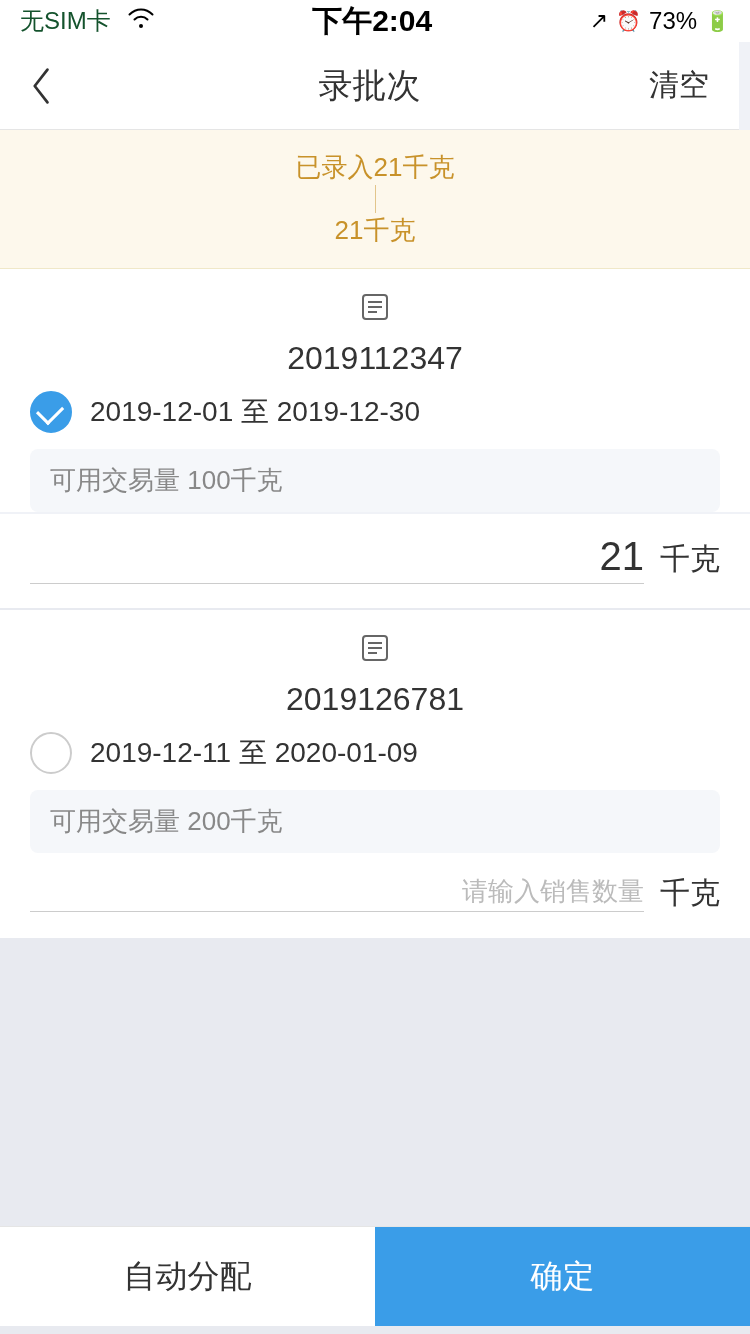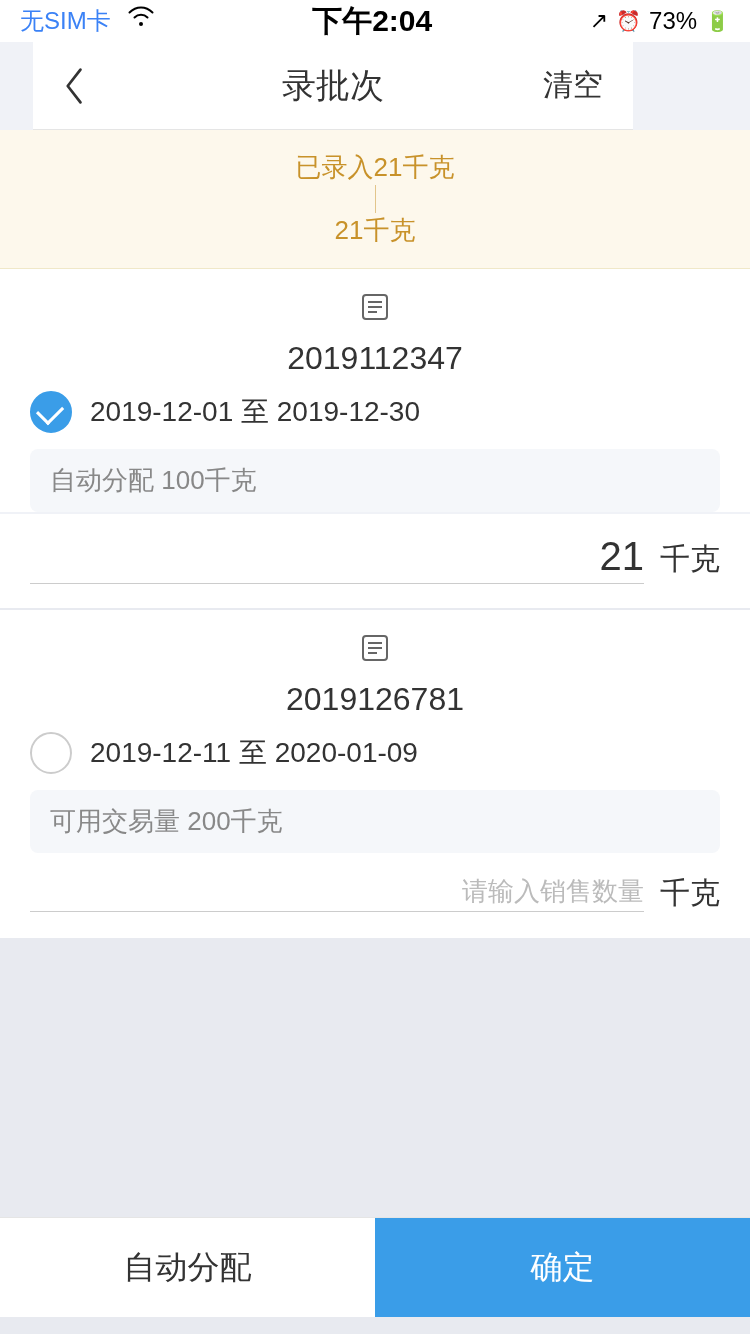--- a/index.html
+++ b/index.html
@@ -18,48 +18,48 @@
       height: 42px;
       background: #fff;
       display: flex;
       align-items: center;
       justify-content: space-between;
       padding: 0 20px;
       font-size: 26px;
     }
     .status-left {
       display: flex;
+      align-items: center;
       gap: 16px;
       font-size: 24px;
-      color: #3b82f6;
+      color: #14532d;
     }
     .status-center {
       font-size: 30px;
       font-weight: 600;
       color: #000;
     }
     .status-right {
       display: flex;
       align-items: center;
       gap: 8px;
       font-size: 24px;
       color: #000;
     }
 
     
     .nav-bar {
-      width: 600px;
+      width: 739px;
       height: 88px;
       background: #fff;
       display: flex;
       align-items: center;
       justify-content: space-between;
       padding: 0 30px;
       border-bottom: 1px solid #e5e5e5;
-      margin-left: 33px;
     }
     .nav-back {
       font-size: 40px;
       color: #333;
       cursor: pointer;
       width: 60px;
       display: flex;
       align-items: center;
     }
     .nav-title {
@@ -223,21 +223,21 @@
       flex: 1;
       min-height: 440px;
     }
 
     
     .bottom-bar {
       width: 750px;
       height: 100px;
       display: flex;
       position: fixed;
-      bottom: 17px;
+      bottom: 8px;
       left: 0;
       background: #0ea5e9;
       border-top: 1px solid #e5e5e5;
     }
     .btn-auto {
       flex: 1;
       display: flex;
       align-items: center;
       justify-content: center;
       font-size: 32px;
@@ -314,21 +314,21 @@
           <line x1="7" y1="14" x2="21" y2="14" stroke="#666" stroke-width="2"></line>
           <line x1="7" y1="19" x2="16" y2="19" stroke="#666" stroke-width="2"></line>
         </svg>
       </span>
       <span class="batch-id">2019112347</span>
     </div>
     <div class="batch-date-row">
       <div class="radio-circle checked"></div>
       <span class="batch-date">2019-12-01 至 2019-12-30</span>
     </div>
-    <div class="avail-box">自动分配 100千克</div>
+    <div class="avail-box">可用交易量 100千克</div>
   </div>
 
   <div class="amount-row">
     <div class="amount-input-wrap">
       <span class="amount-number">21</span>
     </div>
     <span class="amount-unit">千克</span>
   </div>
 
   <div class="batch-card-2">

